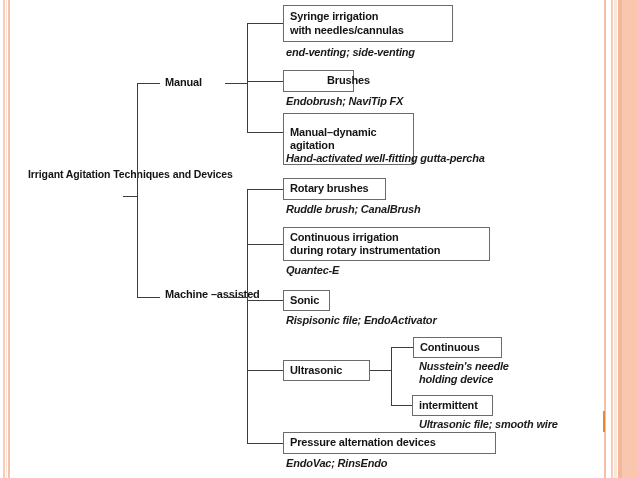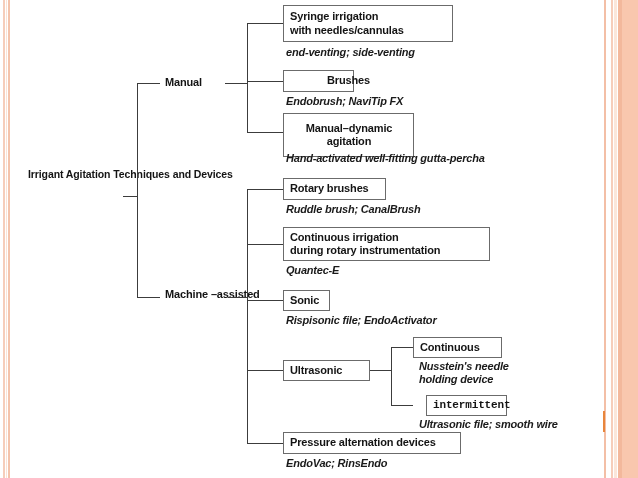--- a/index.html
+++ b/index.html
@@ -149,21 +149,21 @@
   </div>
   <div class="caption" style="left:286px; top:46px;">end-venting; side-venting</div>
 
   <div class="line h-line" style="left:247px; top:81px; width:36px;"></div>
   <div class="node-box" style="left:283px; top:70px; width:71px; height:22px;padding-left:43px;">
     <span class="ln">Brushes</span>
   </div>
   <div class="caption" style="left:286px; top:95px;">Endobrush; NaviTip FX</div>
 
   <div class="line h-line" style="left:247px; top:132px; width:36px;"></div>
-  <div class="node-box" style="left:283px; top:113px; width:131px; height:44px;text-align:center;">
+  <div class="node-box" style="left:283px; top:113px; width:131px; height:52px;">
     <span class="ln">Manual–dynamic</span>
     <span class="ln">agitation</span>
   </div>
   <div class="caption" style="left:286px; top:152px;">Hand-activated well-fitting gutta-percha</div>
 
   <div class="plain-label" style="left:165px; top:288px;">
     <span class="ln">Machine</span>
     <span class="ln">–assisted</span>
   </div>
 
@@ -199,25 +199,25 @@
   <div class="line v-line" style="left:391px; top:347px; height:58px;"></div>
 
   <div class="line h-line" style="left:391px; top:347px; width:22px;"></div>
   <div class="node-box" style="left:413px; top:337px; width:89px; height:21px;">
     <span class="ln">Continuous</span>
   </div>
   <div class="caption" style="left:419px; top:360px;">Nusstein's needle</div>
   <div class="caption" style="left:419px; top:373px;">holding device</div>
 
   <div class="line h-line" style="left:391px; top:405px; width:22px;"></div>
-  <div class="node-box" style="left:426px; top:395px; width:81px; height:21px;font-family:Liberation Mono, monospace;">
+  <div class="node-box" style="left:412px; top:395px; width:81px; height:21px;">
     <span class="ln">intermittent</span>
   </div>
   <div class="caption" style="left:419px; top:418px;">Ultrasonic file; smooth wire</div>
   <div class="cursor-artifact" style="left:603px; top:411px; height:21px;"></div>
 
   <div class="line h-line" style="left:247px; top:443px; width:36px;"></div>
-  <div class="node-box" style="left:283px; top:432px; width:178px; height:22px;">
+  <div class="node-box" style="left:283px; top:432px; width:213px; height:22px;">
     <span class="ln">Pressure alternation devices</span>
   </div>
   <div class="caption" style="left:286px; top:457px;">EndoVac; RinsEndo</div>
 
 </div>
 
 </body></html>

